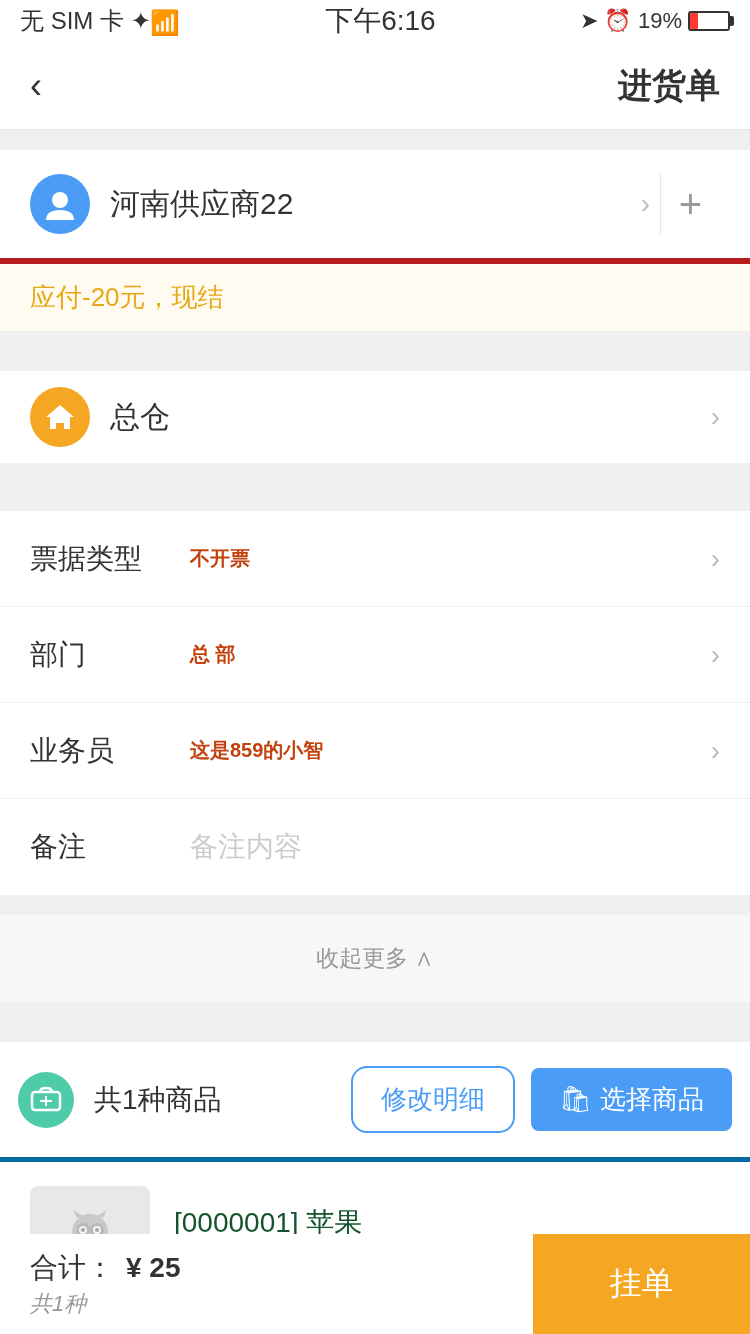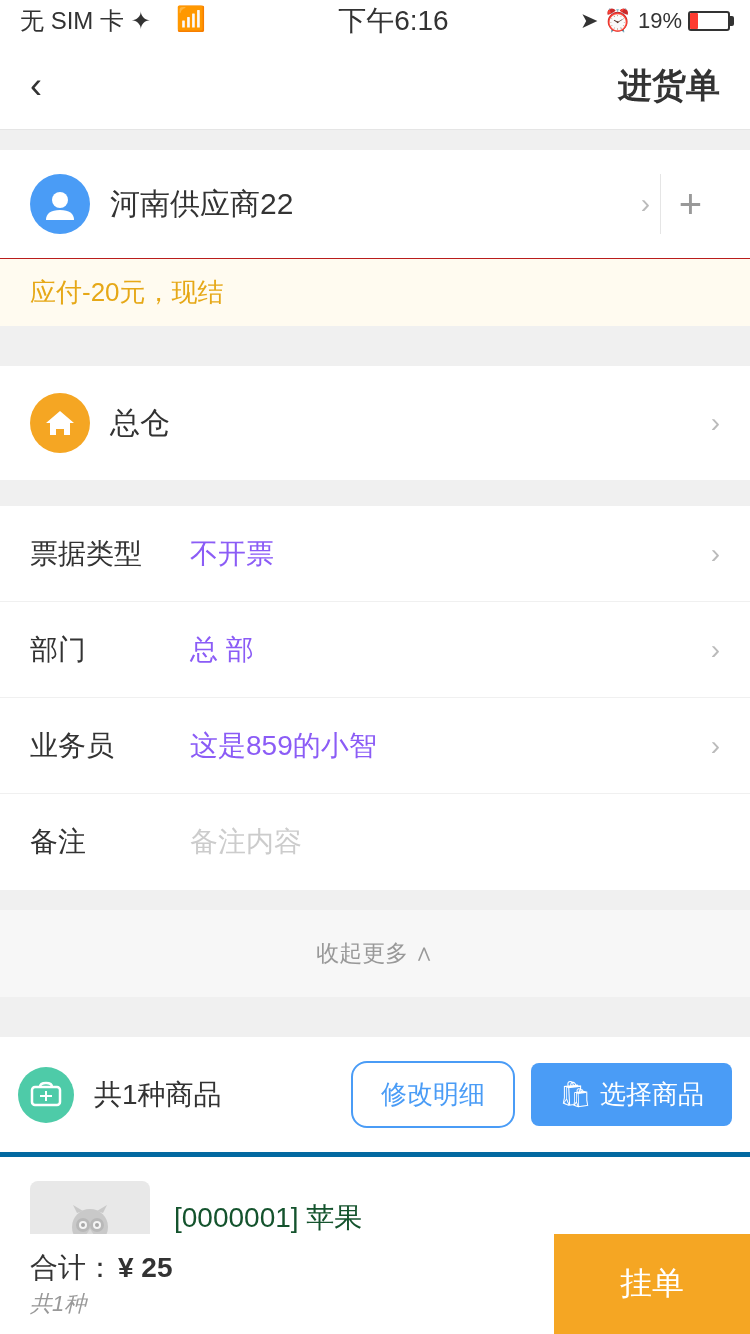--- a/index.html
+++ b/index.html
@@ -17,21 +17,21 @@
     .status-bar {
       height: 42px;
       background: #fff;
       display: flex;
       align-items: center;
       justify-content: space-between;
       padding: 0 20px;
       font-size: 24px;
       color: #333;
     }
-    .status-left { display: flex; align-items: flex-start; gap: 26px; }
+    .status-left { display: flex; align-items: flex-end; gap: 0; }
     .status-center { font-size: 28px; font-weight: 500; }
     .status-right { display: flex; align-items: center; gap: 6px; font-size: 22px; }
     .battery-icon {
       width: 42px; height: 20px; border: 2px solid #333; border-radius: 3px;
       position: relative; display: inline-flex; align-items: center;
     }
     .battery-icon::after {
       content: ''; width: 4px; height: 10px; background: #333;
       position: absolute; right: -6px; border-radius: 0 2px 2px 0;
     }
@@ -58,21 +58,21 @@
 
     
     .card { background: #fff; margin-bottom: 0; }
 
     
     .supplier-row {
       background: #fff;
       display: flex;
       align-items: center;
       padding: 24px 30px;
-      border-bottom: 1px solid #b91c1c;
+      border-bottom: 6px solid #b91c1c;
     }
     .supplier-avatar {
       width: 60px; height: 60px; border-radius: 50%;
       background: #4a9cf6; display: flex; align-items: center; justify-content: center;
       margin-right: 20px; flex-shrink: 0;
       color: #fff; font-size: 28px;
     }
     .supplier-name { flex: 1; font-size: 30px; color: #333; }
     .chevron-right { color: #bbb; font-size: 28px; }
     .supplier-add {
@@ -86,42 +86,42 @@
       padding: 16px 30px;
       font-size: 26px;
       color: #e6a817;
     }
 
     
     .warehouse-row {
       background: #fff;
       display: flex;
       align-items: center;
-      padding: 27px 30px;
+      padding: 16px 30px;
       margin-top: 20px;
     }
     .warehouse-icon {
       width: 60px; height: 60px; border-radius: 50%;
       background: #f5a623; display: flex; align-items: center; justify-content: center;
       margin-right: 20px; flex-shrink: 0; font-size: 28px;
     }
     .warehouse-name { flex: 1; font-size: 30px; color: #333; }
 
     
-    .form-section { background: #fff; margin-top: 6px; }
+    .form-section { background: #fff; margin-top: 28px; }
     .form-row {
       display: flex;
       align-items: center;
       padding: 0 30px;
       height: 96px;
       border-bottom: 1px solid #f0f0f0;
     }
     .form-row:last-child { border-bottom: none; }
     .form-label { width: 160px; font-size: 28px; color: #333; flex-shrink: 0; }
-    .form-value { flex: 1; font-size: 28px; color: #8b5cf6; }
+    .form-value { flex: 1; font-size: 20px; color: #c2410c; font-weight: bold; }
     .form-placeholder { flex: 1; font-size: 28px; color: #ccc; }
 
     
     .collapse-bar {
       background: #f7f7f7;
       text-align: center;
       padding: 28px 0;
       font-size: 23px;
       color: #999;
       margin-top: 20px;
@@ -183,21 +183,21 @@
       flex: 1;
       background: #fff;
       display: flex;
       flex-direction: column;
       justify-content: center;
       padding: 0 30px;
     }
     .total-amount { font-size: 28px; font-weight: 600; color: #333; }
     .total-sub { font-size: 22px; color: #999; margin-top: 2px; font-style: italic; }
     .btn-hang {
-      width: 196px;
+      width: 217px;
       background: #f5a623;
       border: none;
       font-size: 32px;
       color: #fff;
       display: flex; align-items: center; justify-content: center;
     }
     .btn-checkout {
       width: 196px;
       background: #4a9cf6;
       border: none;
@@ -352,20 +352,20 @@
         <span> = </span>
         <span class="price-highlight">¥25</span>
       </div>
     </div>
     <span class="product-more">···</span>
   </div>
 </div>
 
 <div class="bottom-bar">
   <div class="bottom-total">
-    <div style="display:flex; align-items:baseline; gap:4px;">
+    <div style="display:flex; align-items:baseline; gap:12px;">
       <span>合计：</span>
       <span class="total-amount">¥ 25</span>
     </div>
     <div class="total-sub">共1种</div>
   </div>
   <button class="btn-hang">挂单</button>
 </div>
 
 </body></html>

